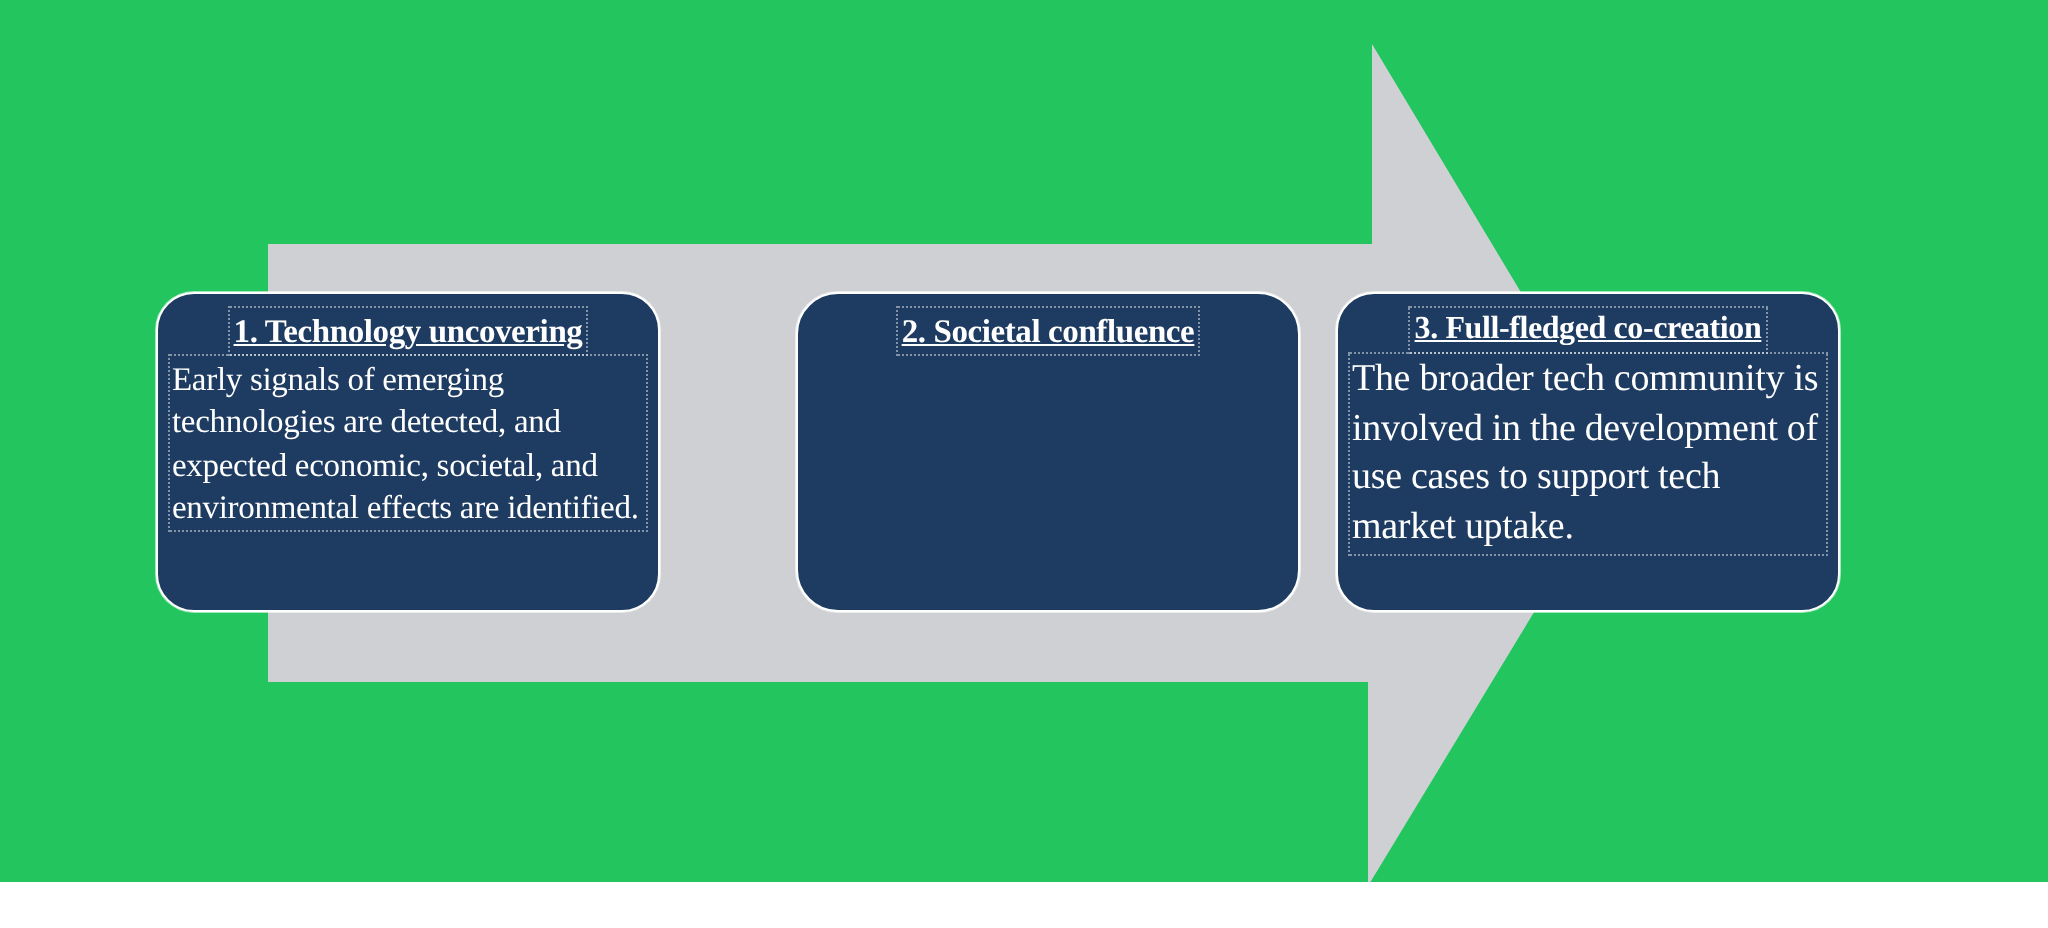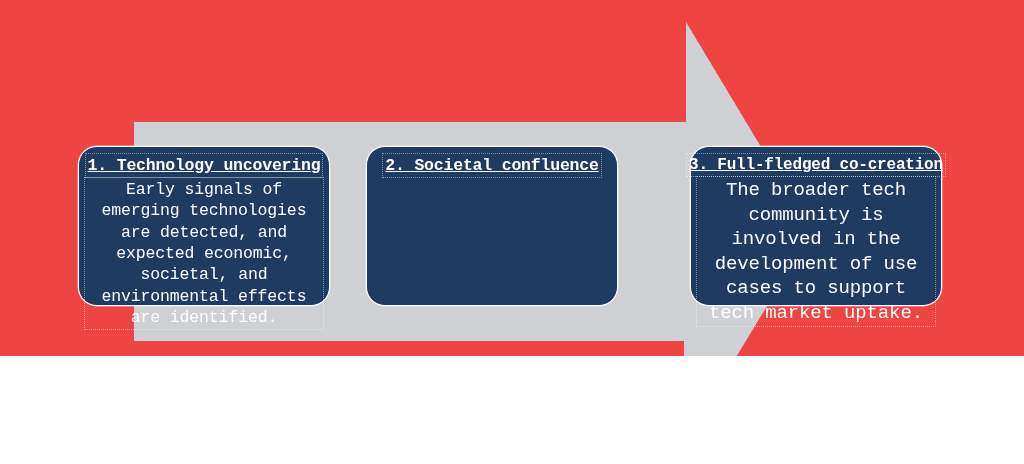--- a/index.html
+++ b/index.html
@@ -3,24 +3,24 @@
 <meta charset="utf-8">
 <style>
   html, body {
     margin: 0;
     padding: 0;
     background: #ffffff;
   }
   #canvas {
     position: relative;
     width: 1024px;
-    height: 356px;
-    background: #ef4444;
+    height: 441px;
+    background: #22c55e;
     overflow: hidden;
-    font-family: Liberation Mono, monospace;
+    font-family: Liberation Serif, serif;
   }
 
   
   .arrow-layer {
     position: absolute;
     left: 0;
     top: 0;
     width: 1024px;
     height: 464px;
   }
@@ -31,22 +31,22 @@
     top: 146px;
     width: 252px;
     height: 160px;
     background: #1E3B61;
     border: 1.5px solid #ffffff;
     border-radius: 19px;
     box-sizing: border-box;
     box-shadow: 0 0 0 0.5px rgba(255,255,255,0.6);
   }
   #stage-1 { left: 78px; }
-  #stage-2 { left: 366px; }
-  #stage-3 { left: 690px; }
+  #stage-2 { left: 398px; border-radius: 21px; }
+  #stage-3 { left: 668px; }
 
   .stage-inner {
     position: absolute;
     left: 7px;
     right: 7px;
     top: 8px;
     bottom: 8px;
     display: flex;
     flex-direction: column;
     align-items: center;
@@ -64,21 +64,20 @@
     white-space: nowrap;
     padding: 0 1px;
     outline: 1px dotted rgba(255,255,255,0.45);
     outline-offset: 1px;
   }
 
   .stage-body {
     color: #ffffff;
     font-size: 16.5px;
     font-weight: normal;
-    text-align: center;
     line-height: 1.29;
     letter-spacing: -0.15px;
     margin-top: 3px;
     width: 100%;
     outline: 1px dotted rgba(255,255,255,0.45);
     outline-offset: 1px;
   }
 
   #stage-2 .stage-title { font-size: 16.5px; }
   #stage-3 .stage-title { font-size: 16px; }

